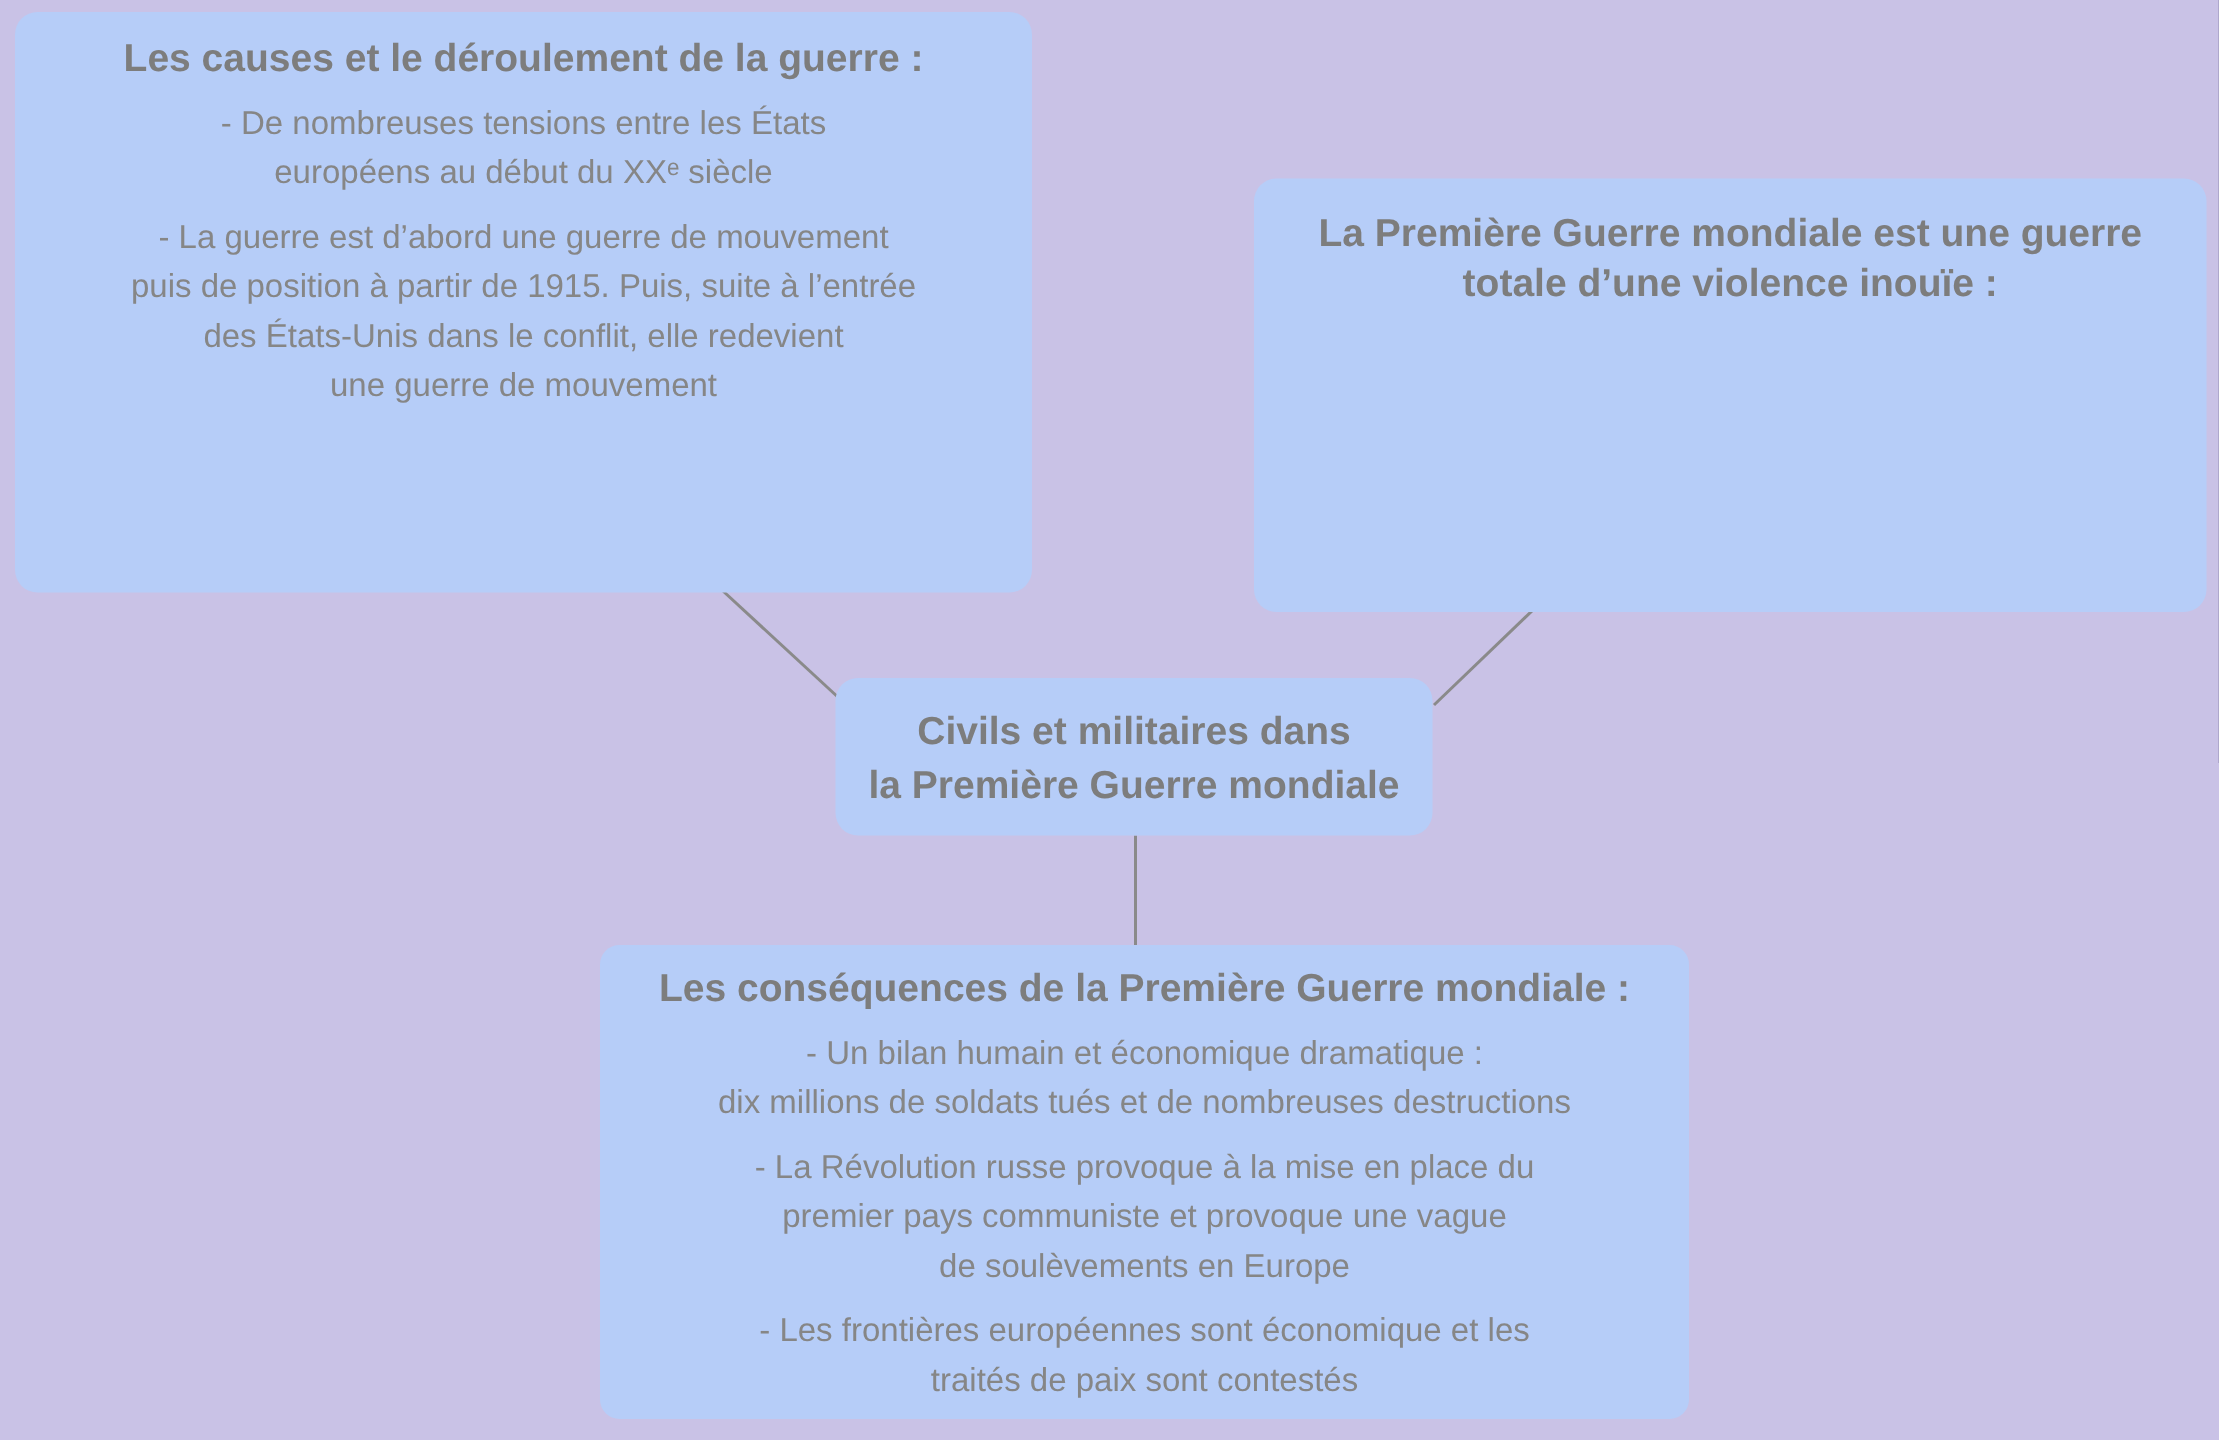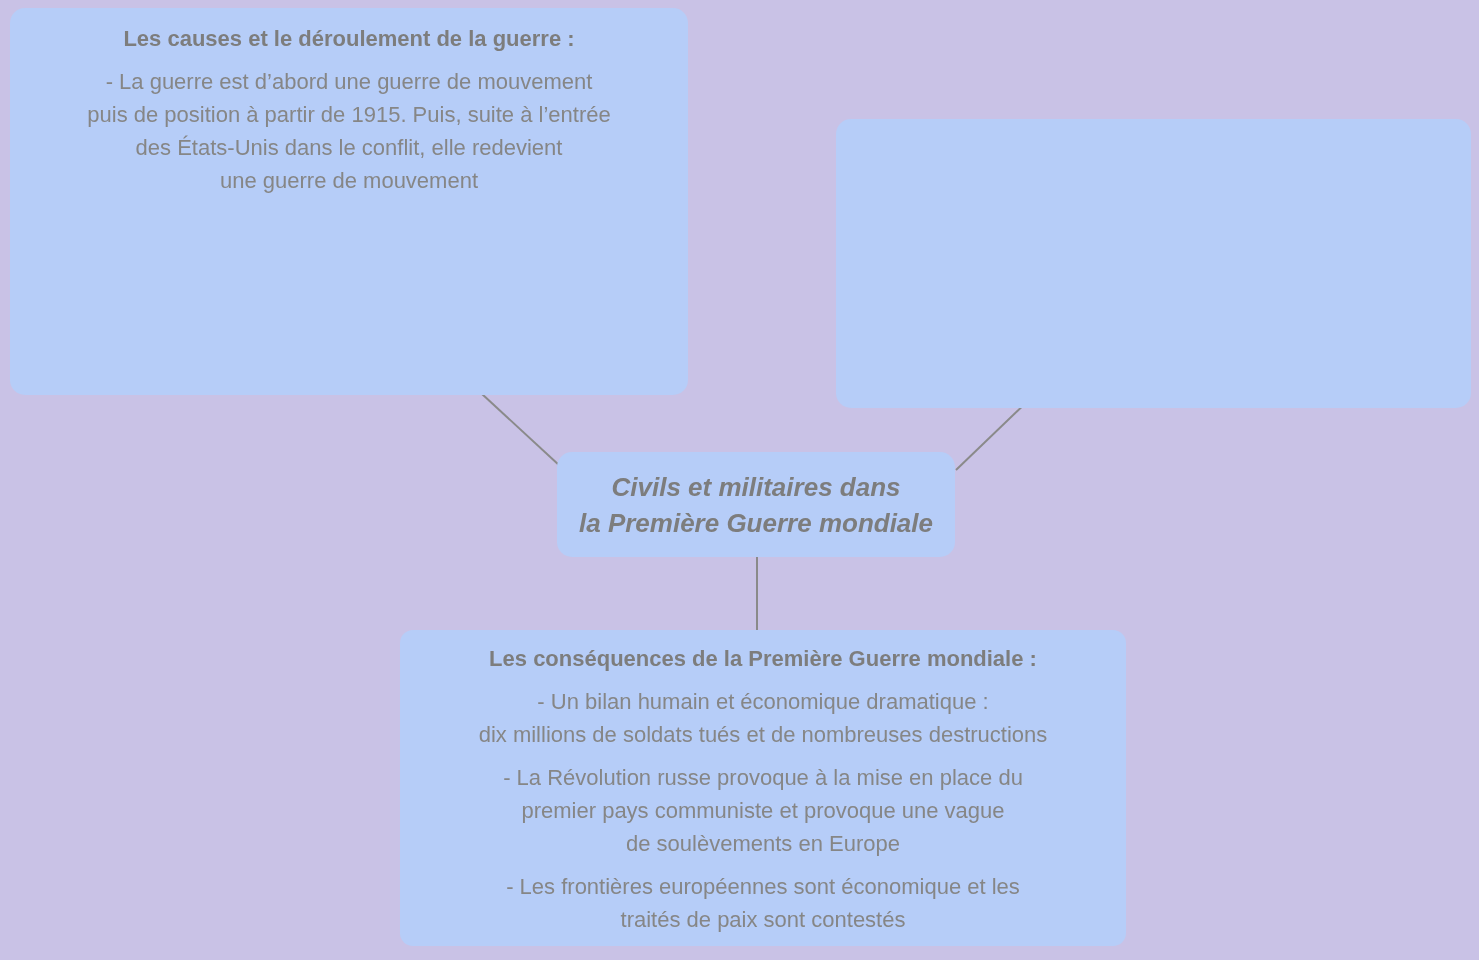--- a/index.html
+++ b/index.html
@@ -31,63 +31,66 @@
   }
   .node {
     position: absolute;
     background: var(--node-fill);
     border-radius: 15px;
     text-align: center;
     color: var(--text);
   }
   .node-title {
     font-weight: bold;
-    font-size: 22px;
+    font-size: 26px;
     line-height: 33px;
     color: var(--title);
     white-space: pre-line;
   }
   .node-item {
     font-size: 22px;
     line-height: 33px;
     margin-top: 10px;
     white-space: pre-line;
   }
   .node-causes       { left: 10px;  top: 8px;   width: 678px; height: 387px; padding: 14px 10px; }
   .node-total-war    { left: 836px; top: 119px; width: 635px; height: 289px; padding: 20px 14px; }
   .node-consequences { left: 400px; top: 630px; width: 726px; height: 316px; padding: 12px 10px; border-radius: 13px; }
   .node-center {
     left: 557px; top: 452px; width: 398px; height: 105px;
     display: flex; align-items: center; justify-content: center;
     font-size: 26px; line-height: 36px; font-weight: bold;
     color: var(--title);
     white-space: pre-line;
-    font-style: italic;
   }
 </style>
 </head>
 <body>
 
 <div class="stage">
 
   <svg class="connectors" viewBox="0 0 1479 960">
     <line x1="482" y1="394" x2="560" y2="466"></line>
     <line x1="1032" y1="397" x2="956" y2="470"></line>
     <line x1="757" y1="557" x2="757" y2="631"></line>
   </svg>
 
   <div class="node node-causes">
     <div class="node-title">Les causes et le déroulement de la guerre :</div>
+    <div class="node-item">- De nombreuses tensions entre les États
+européens au début du XXᵉ siècle</div>
     <div class="node-item">- La guerre est d’abord une guerre de mouvement
 puis de position à partir de 1915. Puis, suite à l’entrée
 des États-Unis dans le conflit, elle redevient
 une guerre de mouvement</div>
   </div>
 
   <div class="node node-total-war">
+    <div class="node-title">La Première Guerre mondiale est une guerre
+totale d’une violence inouïe :</div>
   </div>
 
   <div class="node node-center">Civils et militaires dans
 la Première Guerre mondiale</div>
 
   <div class="node node-consequences">
     <div class="node-title">Les conséquences de la Première Guerre mondiale :</div>
     <div class="node-item">- Un bilan humain et économique dramatique :
 dix millions de soldats tués et de nombreuses destructions</div>
     <div class="node-item">- La Révolution russe provoque à la mise en place du

